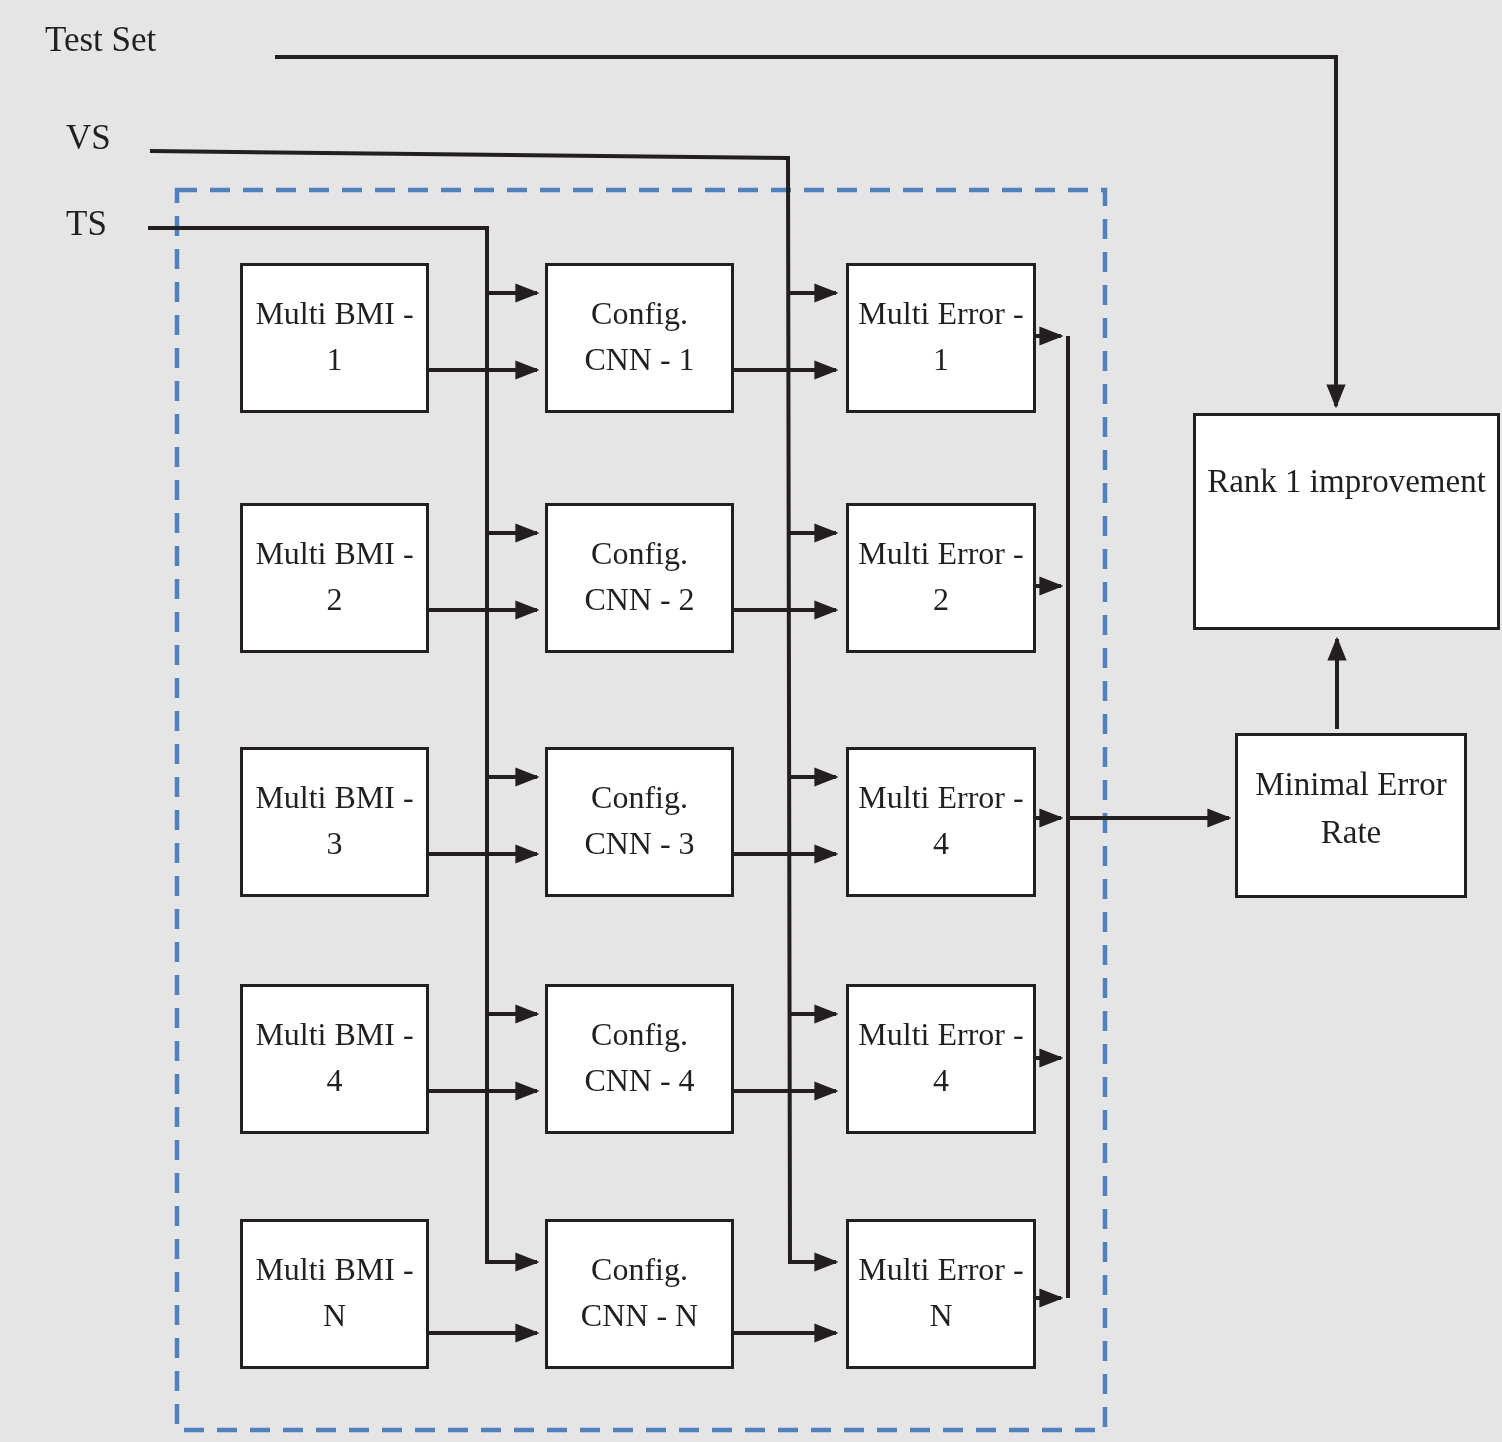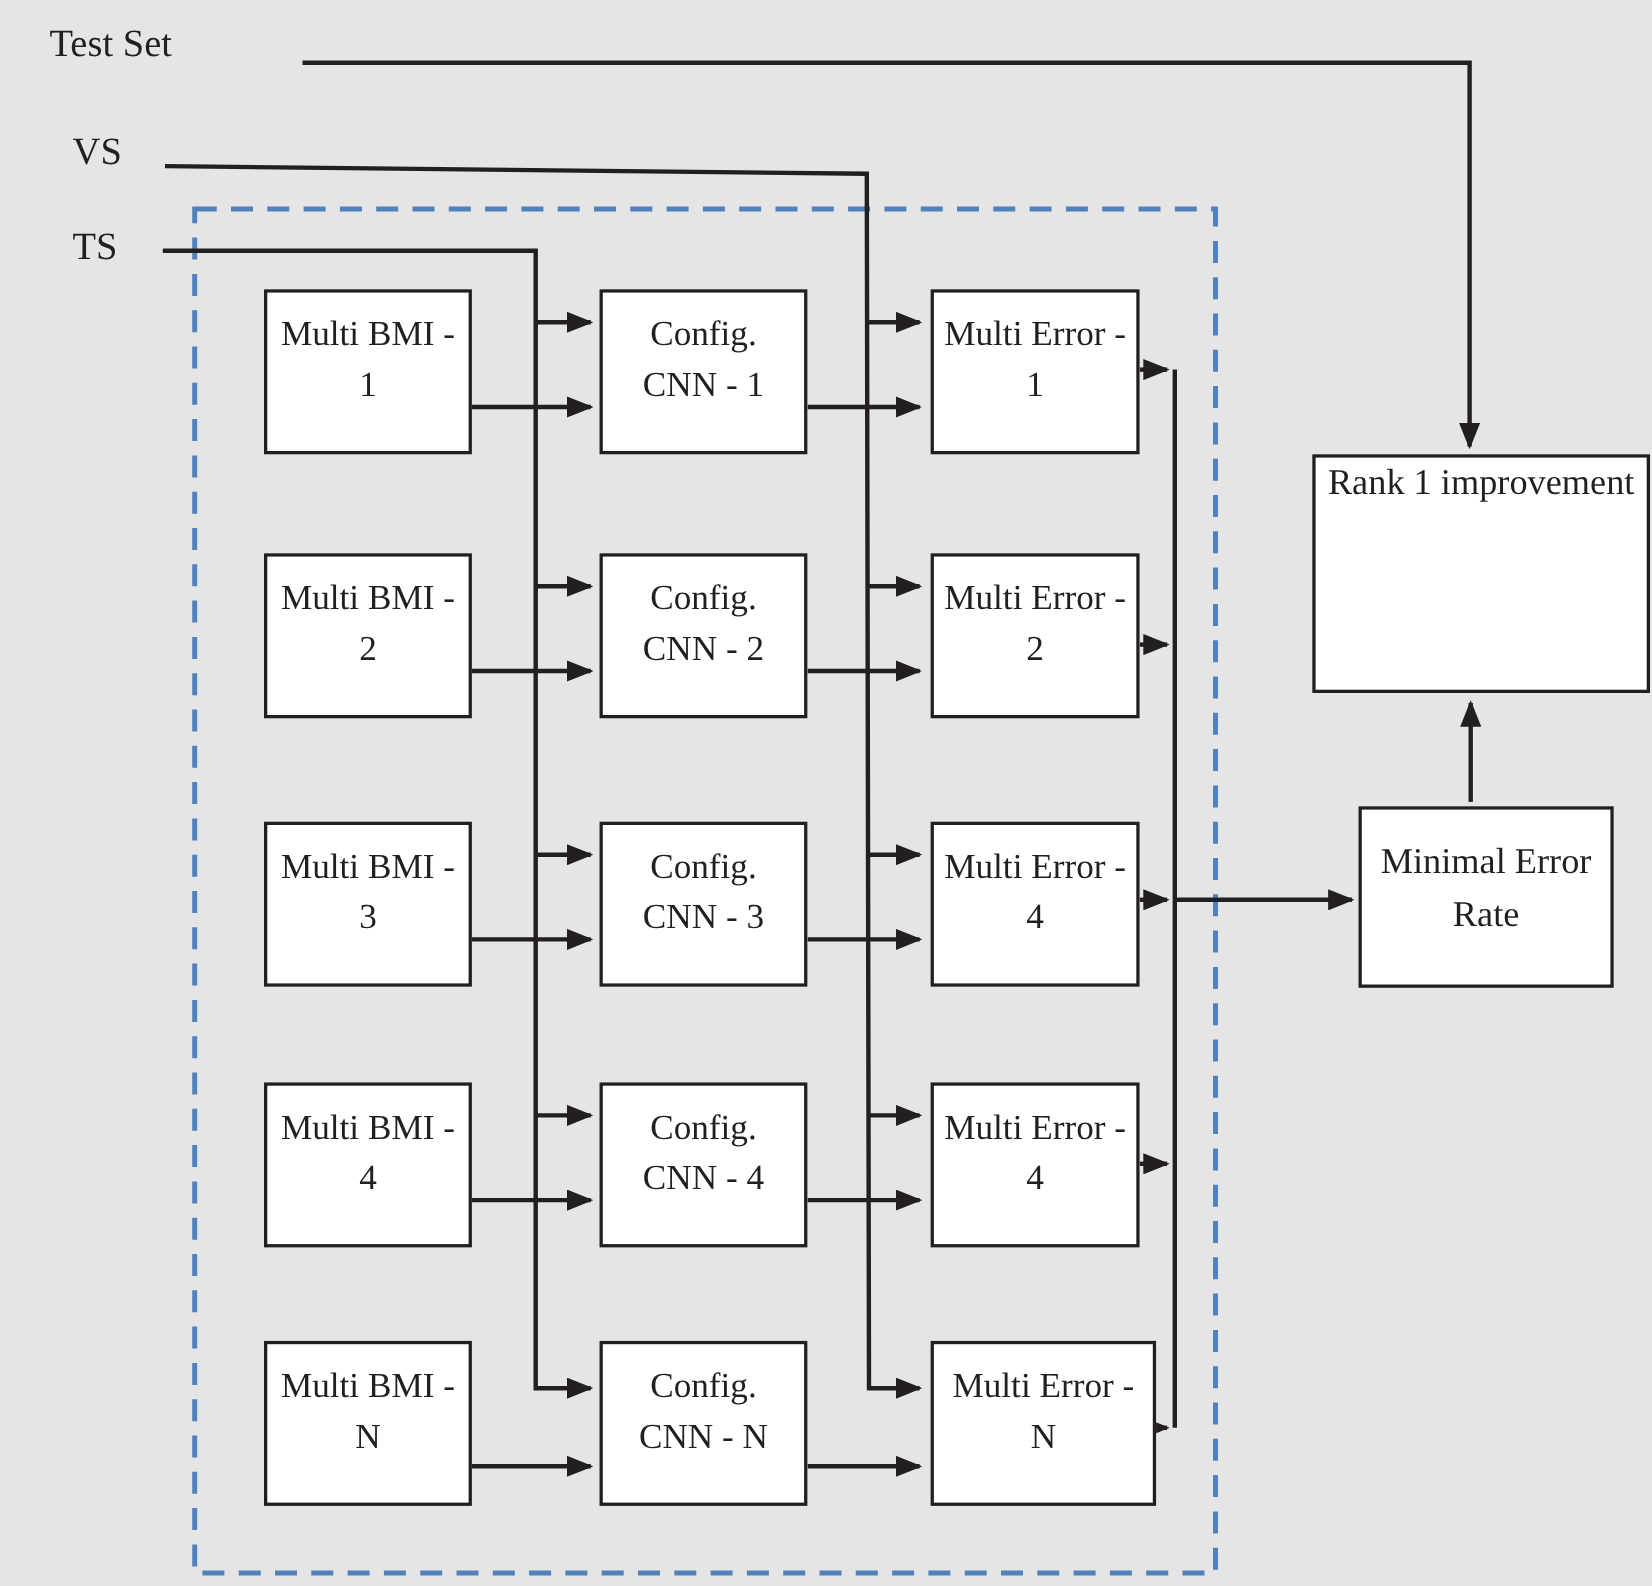--- a/index.html
+++ b/index.html
@@ -29,33 +29,33 @@
     white-space: nowrap;
   }
   .box {
     position: absolute;
     box-sizing: border-box;
     border: 3px solid #231f20;
     background: #ffffff;
     text-align: center;
     font-size: 32px;
     line-height: 46px;
-    padding-top: 14px;
+    padding-top: 24px;
   }
   .box span { display: block; }
   .result-box {
     position: absolute;
     box-sizing: border-box;
     border: 3px solid #231f20;
     background: #ffffff;
     text-align: center;
     font-size: 33px;
   }
   .result-box span { display: block; }
-  #rank1-box   { line-height: 47px; }
+  #rank1-box   { line-height: 47px; padding-top: 42px; }
   #minimal-box { line-height: 48px; padding-top: 24px; }
   .conn { stroke: #231f20; stroke-width: 4; fill: none; }
   .dashed-border {
     stroke: #4f81bd;
     stroke-width: 4.5;
     fill: none;
     stroke-dasharray: 20 13;
   }
 </style>
 </head>
@@ -166,21 +166,21 @@
   </div>
 
   <div class="box" style="left:240px; top:1219px; width:189px; height:150px;">
     <span>Multi BMI -</span>
     <span>N</span>
   </div>
   <div class="box" style="left:545px; top:1219px; width:189px; height:150px;">
     <span>Config.</span>
     <span>CNN - N</span>
   </div>
-  <div class="box" style="left:846px; top:1219px; width:205px; height:150px;">
+  <div class="box" style="left:846px; top:1219px; width:190px; height:150px;">
     <span>Multi Error -</span>
     <span>N</span>
   </div>
 
   <div class="result-box" id="rank1-box" style="left:1193px; top:413px; width:307px; height:217px;">
     <span>Rank 1 improvement</span>
   </div>
   <div class="result-box" id="minimal-box" style="left:1235px; top:733px; width:232px; height:165px;">
     <span>Minimal Error</span>
     <span>Rate</span>

